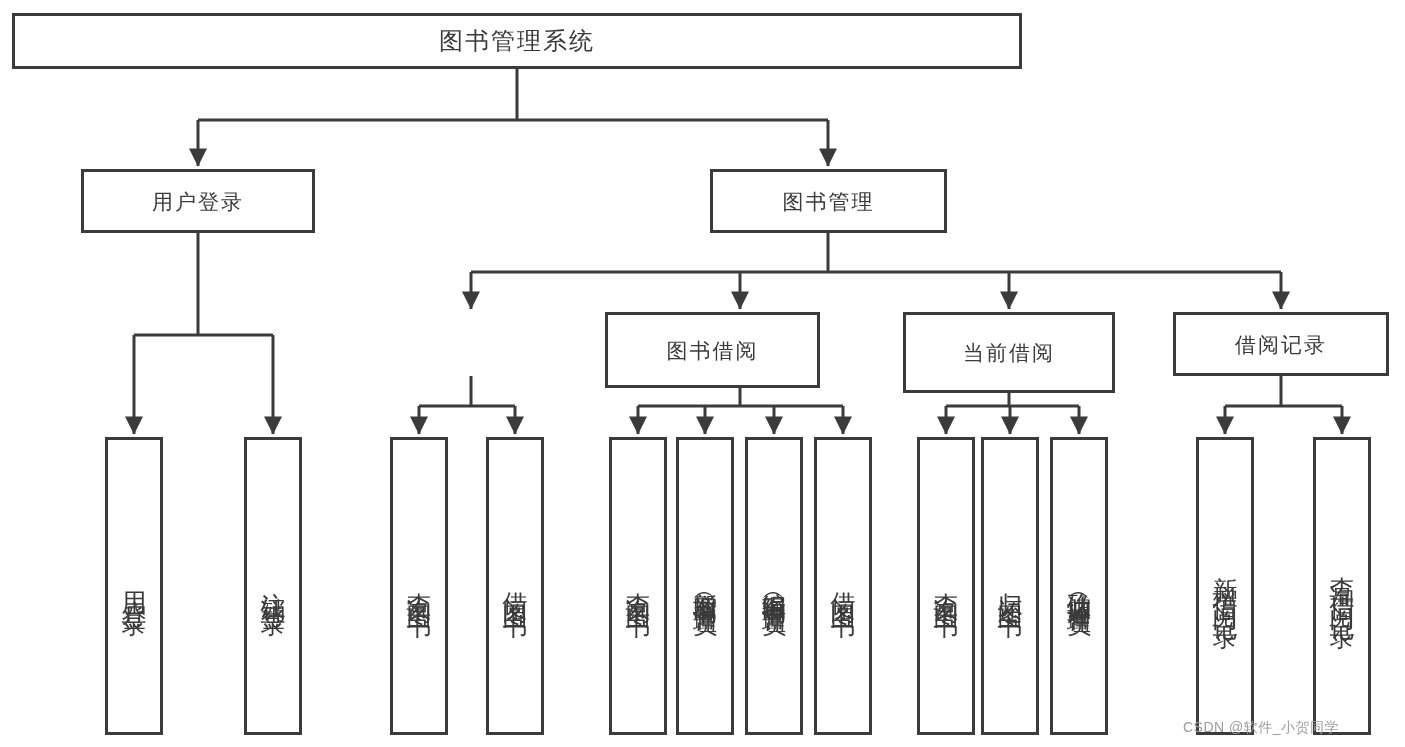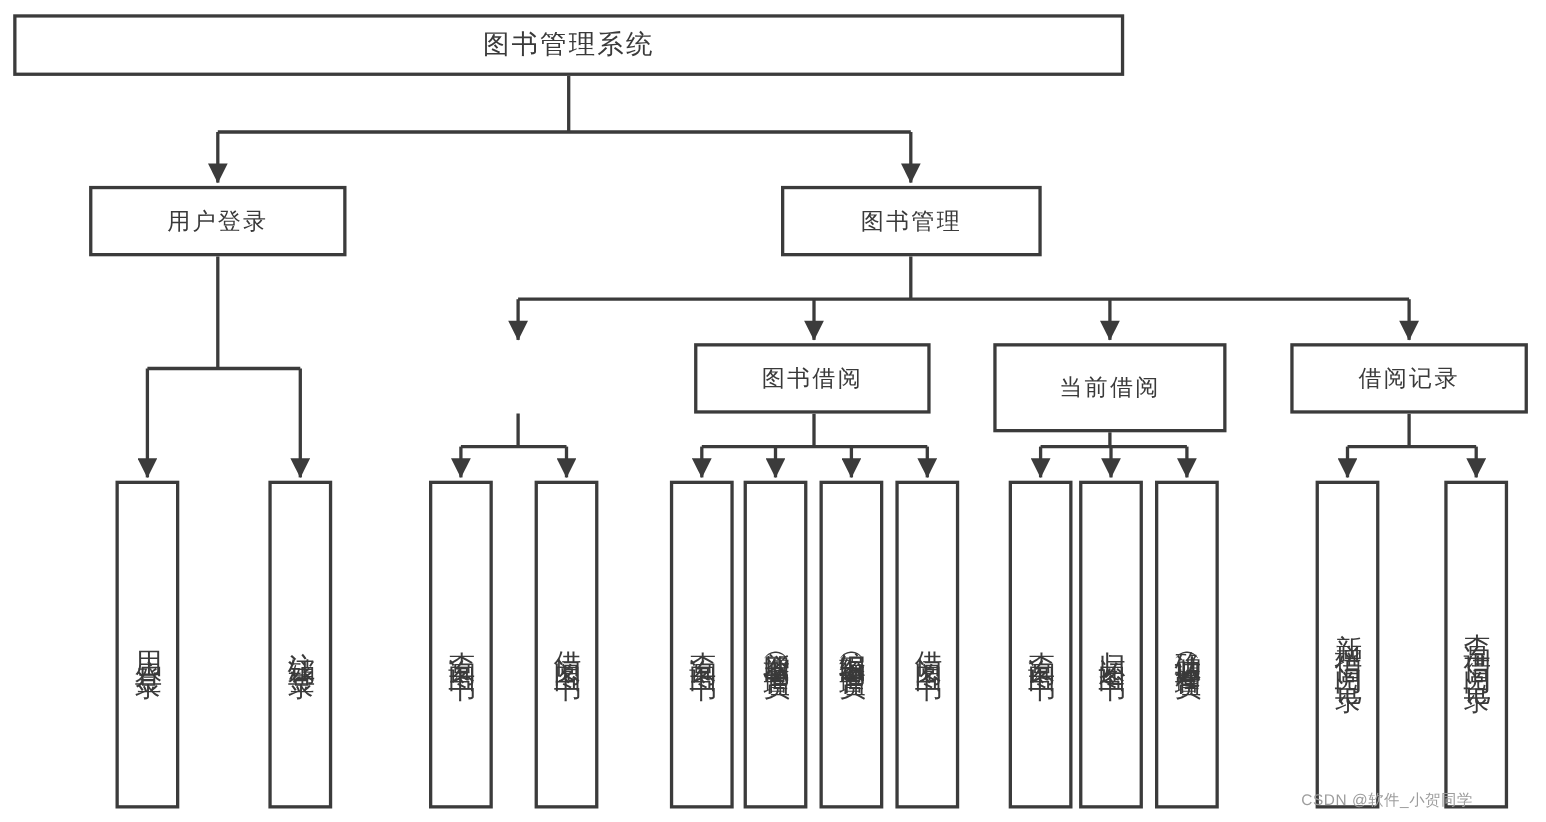--- a/index.html
+++ b/index.html
@@ -16,21 +16,21 @@
   }
   .h{font-size:21px;letter-spacing:2px;}
   .v{writing-mode:vertical-rl;font-size:25px;letter-spacing:7px;}
   .v.med{font-size:25px;letter-spacing:10px;}
   .v.long{font-size:24px;letter-spacing:3px;}
   
   #n-root{left:12px;top:13px;width:1010px;height:56px;font-size:24px;}
   #n-user-login{left:81px;top:169px;width:234px;height:64px;}
   #n-book-mgmt{left:710px;top:169px;width:237px;height:64px;}
   #n-new-book-rec{left:363px;top:312px;width:216px;height:64px;}
-  #n-book-borrow{left:631px;top:312px;width:215px;height:64px;}
+  #n-book-borrow{left:605px;top:312px;width:215px;height:76px;}
   #n-current-borrow{left:903px;top:312px;width:212px;height:81px;}
   #n-borrow-records{left:1173px;top:312px;width:216px;height:64px;}
   #n-ul-user-login{left:105px;top:437px;width:58px;height:298px;}
   #n-ul-logout{left:244px;top:437px;width:58px;height:298px;}
   #n-nbr-query{left:390px;top:437px;width:58px;height:298px;}
   #n-nbr-borrow{left:486px;top:437px;width:58px;height:298px;}
   #n-bb-query{left:609px;top:437px;width:58px;height:298px;}
   #n-bb-add{left:676px;top:437px;width:58px;height:298px;}
   #n-bb-edit{left:745px;top:437px;width:58px;height:298px;}
   #n-bb-borrow{left:814px;top:437px;width:58px;height:298px;}

